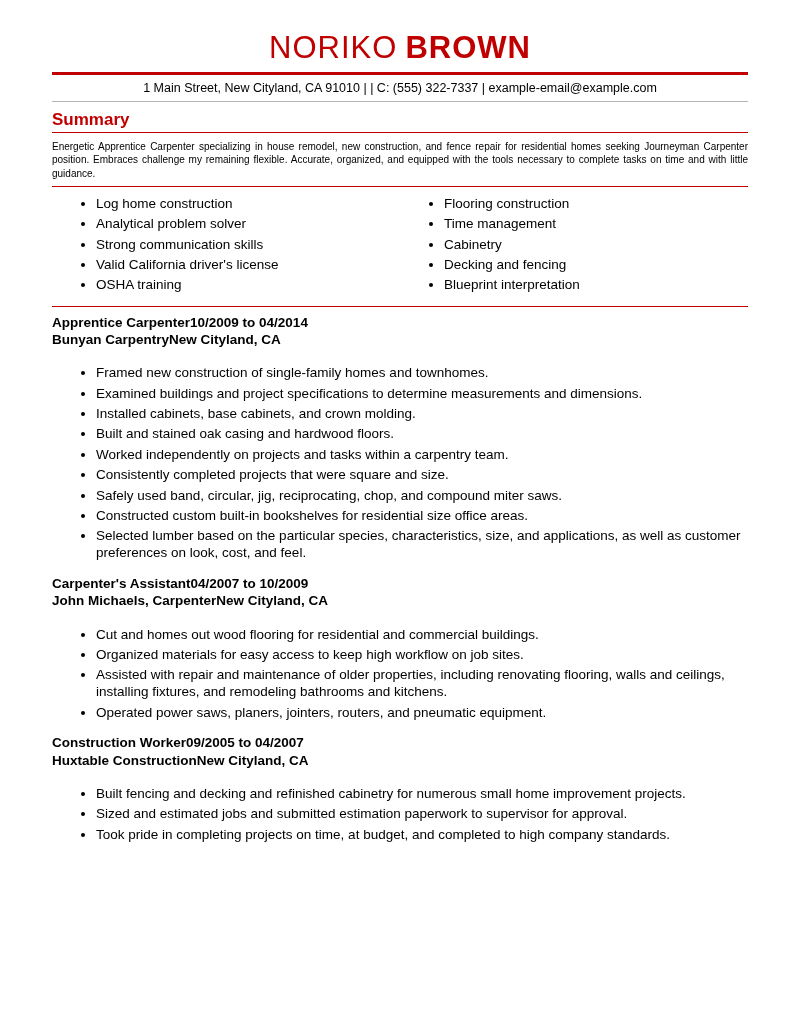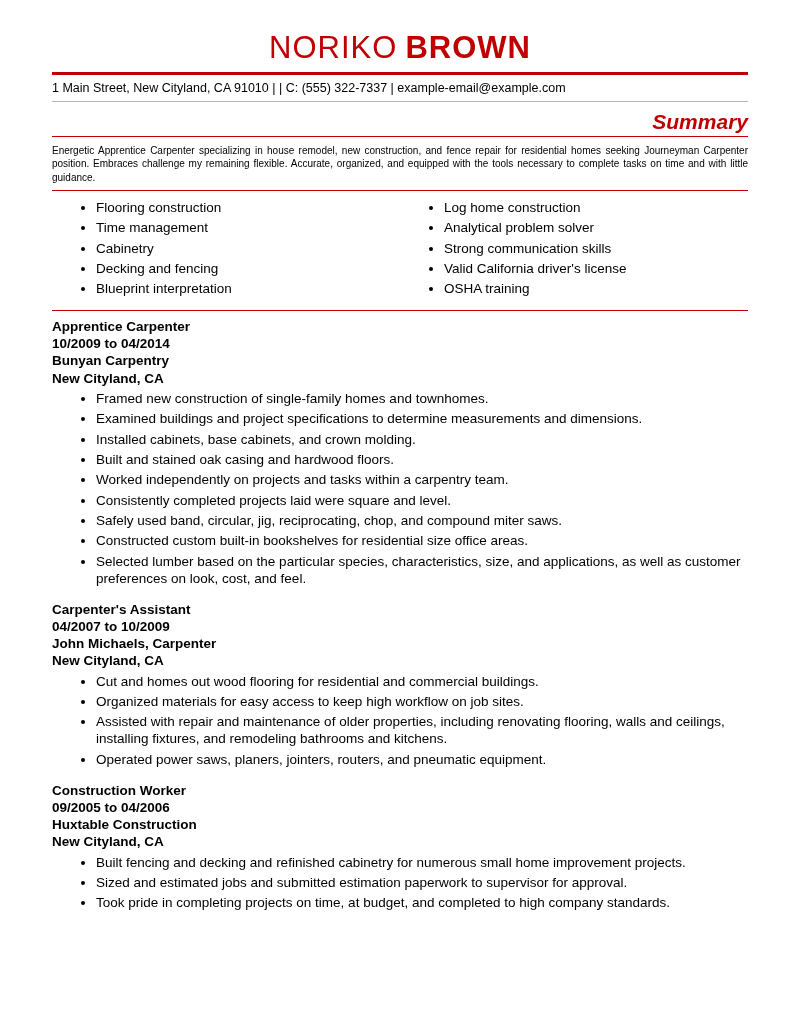--- a/index.html
+++ b/index.html
@@ -11,39 +11,39 @@
     padding: 26px 52px 4px 52px; background: #fff;
   }
   
   .name {
     text-align: center; color: var(--accent);
     font-size: 31px; letter-spacing: 1px; margin: 4px 0 6px 0;
   }
   .name .first { font-weight: normal; margin-right: 8px; }
   .name .last { font-weight: bold; }
   .rule-thick { border: none; border-top: 3px solid var(--accent); margin: 4px 0 6px 0; }
-  .contact { text-align: left; font-size: 12.5px; margin: 2px 0 6px 0; }
+  .contact { text-align: center; font-size: 12.5px; margin: 2px 0 6px 0; }
   .rule-thin { border: none; border-top: 1px solid #b5b5b5; margin: 4px 0 8px 0; }
   
   .section-heading {
-    color: var(--accent); font-weight: bold; font-size: 21px;
-    text-align: right; margin: 8px 0 2px 0; font-style: italic;
+    color: var(--accent); font-weight: bold; font-size: 17px;
+    text-align: left; margin: 8px 0 2px 0;
   }
   .rule-accent { border: none; border-top: 1.5px solid var(--accent); margin: 1px 0 7px 0; }
   
   .summary-text { font-size: 10px; line-height: 1.33; text-align: justify; margin: 0 0 6px 0; }
   
   .highlights { display: flex; margin-bottom: 8px; }
   .highlights .col { width: 50%; }
   ul.bullets { margin: 2px 0 0 0; padding-left: 44px; font-size: 13.5px; }
   ul.bullets li { margin-bottom: 3.5px; line-height: 1.25; }
   
   .job { margin-bottom: 13px; }
-  .job-row { display: flex; justify-content: flex-start; font-size: 13.5px; font-weight: bold; line-height: 1.28; flex-direction: column; }
-  .job ul.bullets { margin-top: 4px; }
+  .job-row { display: flex; justify-content: flex-start; font-size: 13.5px; font-weight: bold; line-height: 1.28; }
+  .job ul.bullets { margin-top: 17px; }
 </style>
 </head>
 <body>
 
 <div class="page">
 
   <div class="name">
     <span class="first">NORIKO</span><span class="last">BROWN</span>
   </div>
   <hr class="rule-thick">
@@ -52,35 +52,35 @@
 
   <div class="section-heading">Summary</div>
   <hr class="rule-accent">
   <p class="summary-text">Energetic Apprentice Carpenter specializing in house remodel, new construction, and fence repair for residential homes seeking Journeyman Carpenter position. Embraces challenge my remaining flexible. Accurate, organized, and equipped with the tools necessary to complete tasks on time and with little guidance.</p>
 
   <hr class="rule-accent">
   <div class="highlights">
     <div class="col">
       <ul class="bullets">
 
+      <li>Log home construction</li>
+          <li>Analytical problem solver</li>
+          <li>Strong communication skills</li>
+          <li>Valid California driver's license</li>
+          <li>OSHA training</li>
+        </ul>
+    </div>
+    <div class="col">
+      <ul class="bullets">
+
       <li>Flooring construction</li>
           <li>Time management</li>
           <li>Cabinetry</li>
           <li>Decking and fencing</li>
           <li>Blueprint interpretation</li>
-        </ul>
-    </div>
-    <div class="col">
-      <ul class="bullets">
-
-      <li>Log home construction</li>
-          <li>Analytical problem solver</li>
-          <li>Strong communication skills</li>
-          <li>Valid California driver's license</li>
-          <li>OSHA training</li>
         </ul>
     </div>
   </div>
 
   <hr class="rule-accent">
 
   <div class="job">
     <div class="job-row">
       <span>Apprentice Carpenter</span>
       <span>10/2009 to 04/2014</span>
@@ -89,21 +89,21 @@
       <span>Bunyan Carpentry</span>
       <span>New Cityland, CA</span>
     </div>
     <ul class="bullets">
 
     <li>Framed new construction of single-family homes and townhomes.</li>
         <li>Examined buildings and project specifications to determine measurements and dimensions.</li>
         <li>Installed cabinets, base cabinets, and crown molding.</li>
         <li>Built and stained oak casing and hardwood floors.</li>
         <li>Worked independently on projects and tasks within a carpentry team.</li>
-        <li>Consistently completed projects laid were square and level.</li>
+        <li>Consistently completed projects that were square and size.</li>
         <li>Safely used band, circular, jig, reciprocating, chop, and compound miter saws.</li>
         <li>Constructed custom built-in bookshelves for residential size office areas.</li>
         <li>Selected lumber based on the particular species, characteristics, size, and applications, as well as customer preferences on look, cost, and feel.</li>
       </ul>
   </div>
 
   <div class="job">
     <div class="job-row">
       <span>Carpenter's Assistant</span>
       <span>04/2007 to 10/2009</span>
@@ -117,21 +117,21 @@
     <li>Cut and homes out wood flooring for residential and commercial buildings.</li>
         <li>Organized materials for easy access to keep high workflow on job sites.</li>
         <li>Assisted with repair and maintenance of older properties, including renovating flooring, walls and ceilings, installing fixtures, and remodeling bathrooms and kitchens.</li>
         <li>Operated power saws, planers, jointers, routers, and pneumatic equipment.</li>
       </ul>
   </div>
 
   <div class="job">
     <div class="job-row">
       <span>Construction Worker</span>
-      <span>09/2005 to 04/2006</span>
+      <span>09/2005 to 04/2007</span>
     </div>
     <div class="job-row">
       <span>Huxtable Construction</span>
       <span>New Cityland, CA</span>
     </div>
     <ul class="bullets">
 
     <li>Built fencing and decking and refinished cabinetry for numerous small home improvement projects.</li>
         <li>Sized and estimated jobs and submitted estimation paperwork to supervisor for approval.</li>
         <li>Took pride in completing projects on time, at budget, and completed to high company standards.</li>

